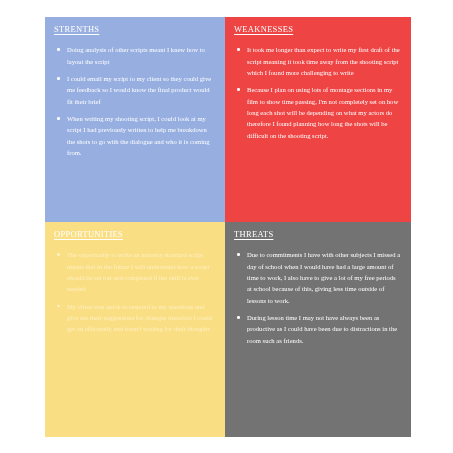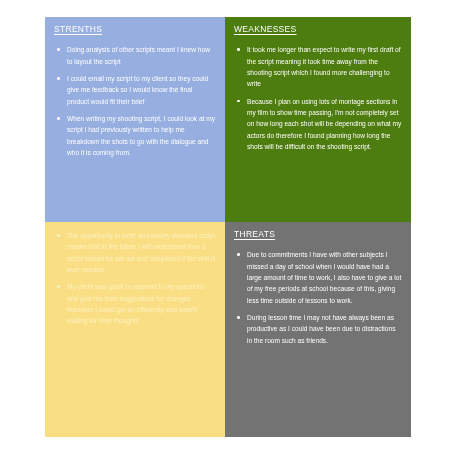--- a/index.html
+++ b/index.html
@@ -15,31 +15,32 @@
   #swot-board {
     position: absolute;
     left: 45px;
     top: 17px;
     width: 366px;
     height: 420px;
     display: grid;
     grid-template-columns: 180px 186px;
     grid-template-rows: 205px 215px;
     box-sizing: border-box;
+    font-family: Liberation Serif, serif;
   }
 
   .quadrant {
     box-sizing: border-box;
     padding: 8px 9px 6px 9px;
     overflow: hidden;
     position: relative;
   }
 
   .q-strengths    { background: #96aee0; }
-  .q-weaknesses   { background: #4d7c0f; }
+  .q-weaknesses   { background: #ef4444; }
   .q-opportunities{ background: #fade83; }
   .q-threats      { background: #737373; }
 
   .q-heading {
     color: #ffffff;
     font-size: 8.5px;
     font-weight: normal;
     letter-spacing: 0.3px;
     text-transform: uppercase;
     text-decoration: underline;
@@ -114,20 +115,21 @@
         <span>It took me longer than expect to write my first draft of the script meaning it took time away from the shooting script which I found more challenging to write</span>
       </li>
       <li class="q-item">
         <span class="bullet"></span>
         <span>Because I plan on using lots of montage sections in my film to show time passing, I'm not completely set on how long each shot will be depending on what my actors do therefore I found planning how long the shots will be difficult on the shooting script.</span>
       </li>
     </ul>
   </div>
 
   <div class="quadrant q-opportunities">
+    <div class="q-heading">OPPORTUNITIES</div>
     <ul class="q-list">
       <li class="q-item">
         <span class="bullet"></span>
         <span>The opportunity to write an industry standard script means that in the future I will understand how a script should be set out and completed if the skill is ever needed</span>
       </li>
       <li class="q-item">
         <span class="bullet"></span>
         <span>My client was quick to respond to my questions and give me their suggestions for changes therefore I could get on efficiently and wasn't waiting for their thoughts</span>
       </li>
     </ul>

